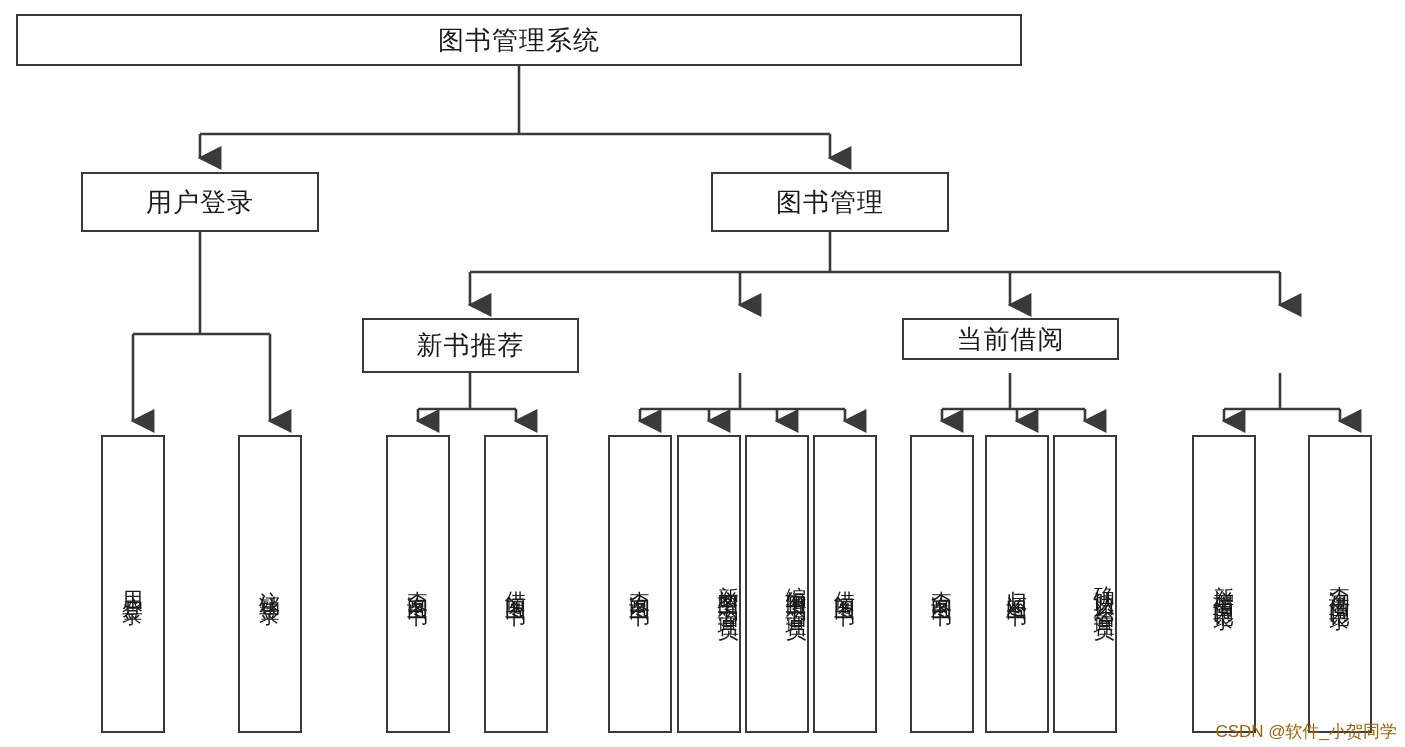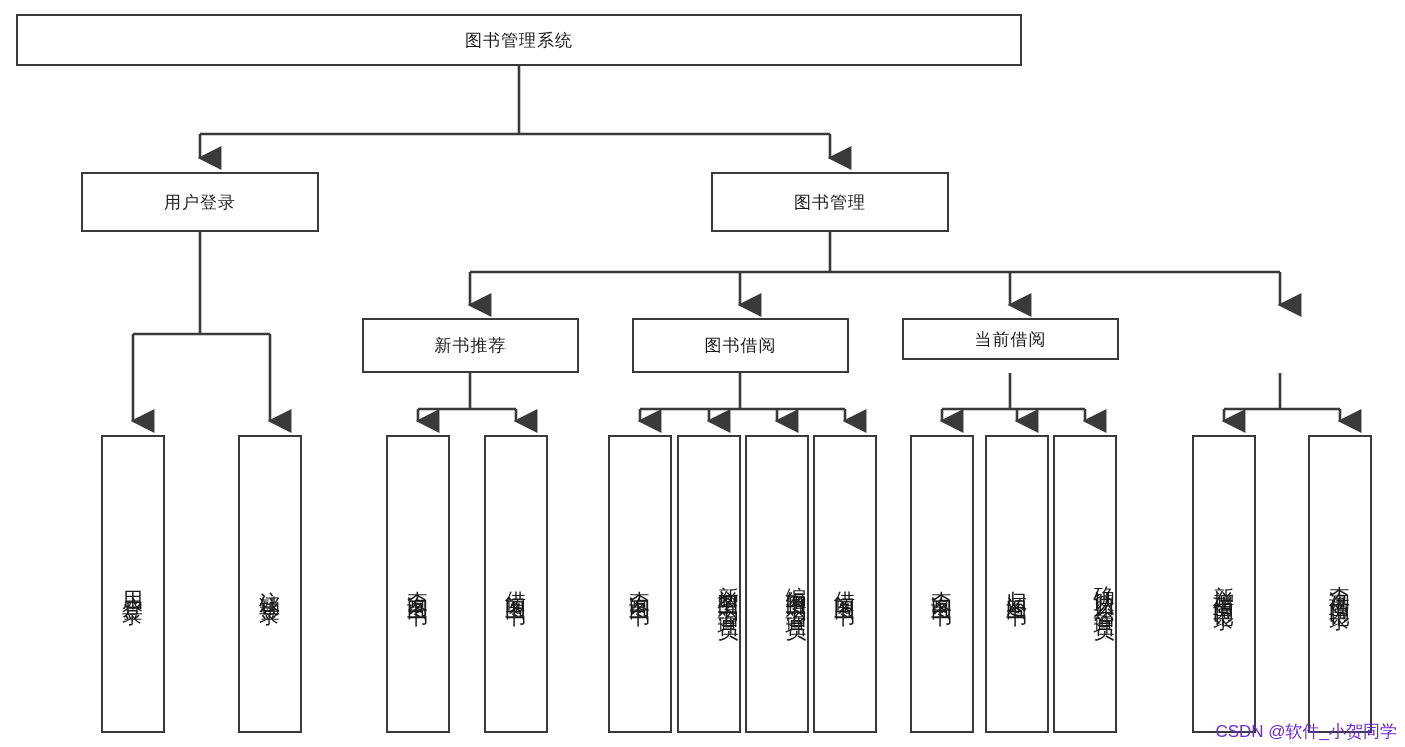--- a/index.html
+++ b/index.html
@@ -26,21 +26,21 @@
     position: absolute;
     box-sizing: border-box;
     background: #ffffff;
     border: 2.5px solid #3a3a3a;
     display: flex;
     align-items: center;
     justify-content: center;
     color: #1a1a1a;
   }
   .node.horiz {
-    font-size: 17px;
+    font-size: 26px;
     letter-spacing: 1px;
   }
   .node.vert {
     writing-mode: vertical-rl;
     text-orientation: upright;
     font-size: 21px;
     letter-spacing: 5px;
     line-height: 1;
     align-items: flex-start;
     justify-content: center;
@@ -53,21 +53,21 @@
   .node.vert .vtext {
     writing-mode: vertical-rl;
     text-orientation: upright;
     white-space: nowrap;
   }
   .watermark {
     position: absolute;
     right: 8px;
     bottom: 4px;
     font-size: 17px;
-    color: #6d28d9;
+    color: #a16207;
     font-family: "Liberation Sans", "DejaVu Sans", sans-serif;
     white-space: nowrap;
   }
 </style>
 </head>
 <body>
 
 <div id="canvas">
 
   <svg class="wires" viewBox="0 0 1405 747" xmlns="http://www.w3.org/2000/svg">
@@ -127,23 +127,20 @@
   <div class="node horiz" style="left:81px; top:172px; width:238px; height:60px;">
     <span>用户登录</span>
   </div>
   <div class="node horiz" style="left:711px; top:172px; width:238px; height:60px;">
     <span>图书管理</span>
   </div>
 
   <div class="node horiz" style="left:362px; top:318px; width:217px; height:55px;">
     <span>新书推荐</span>
   </div>
-  <div class="node horiz" style="left:632px; top:318px; width:217px; height:55px;">
-    <span>图书借阅</span>
-  </div>
   <div class="node horiz" style="left:902px; top:318px; width:217px; height:42px;">
     <span>当前借阅</span>
   </div>
 
   <div class="node vert mid" style="left:101px; top:435px; width:64px; height:298px;">
     <span class="vtext">用户登录</span>
   </div>
   <div class="node vert mid" style="left:238px; top:435px; width:64px; height:298px;">
     <span class="vtext">注销登录</span>
   </div>

